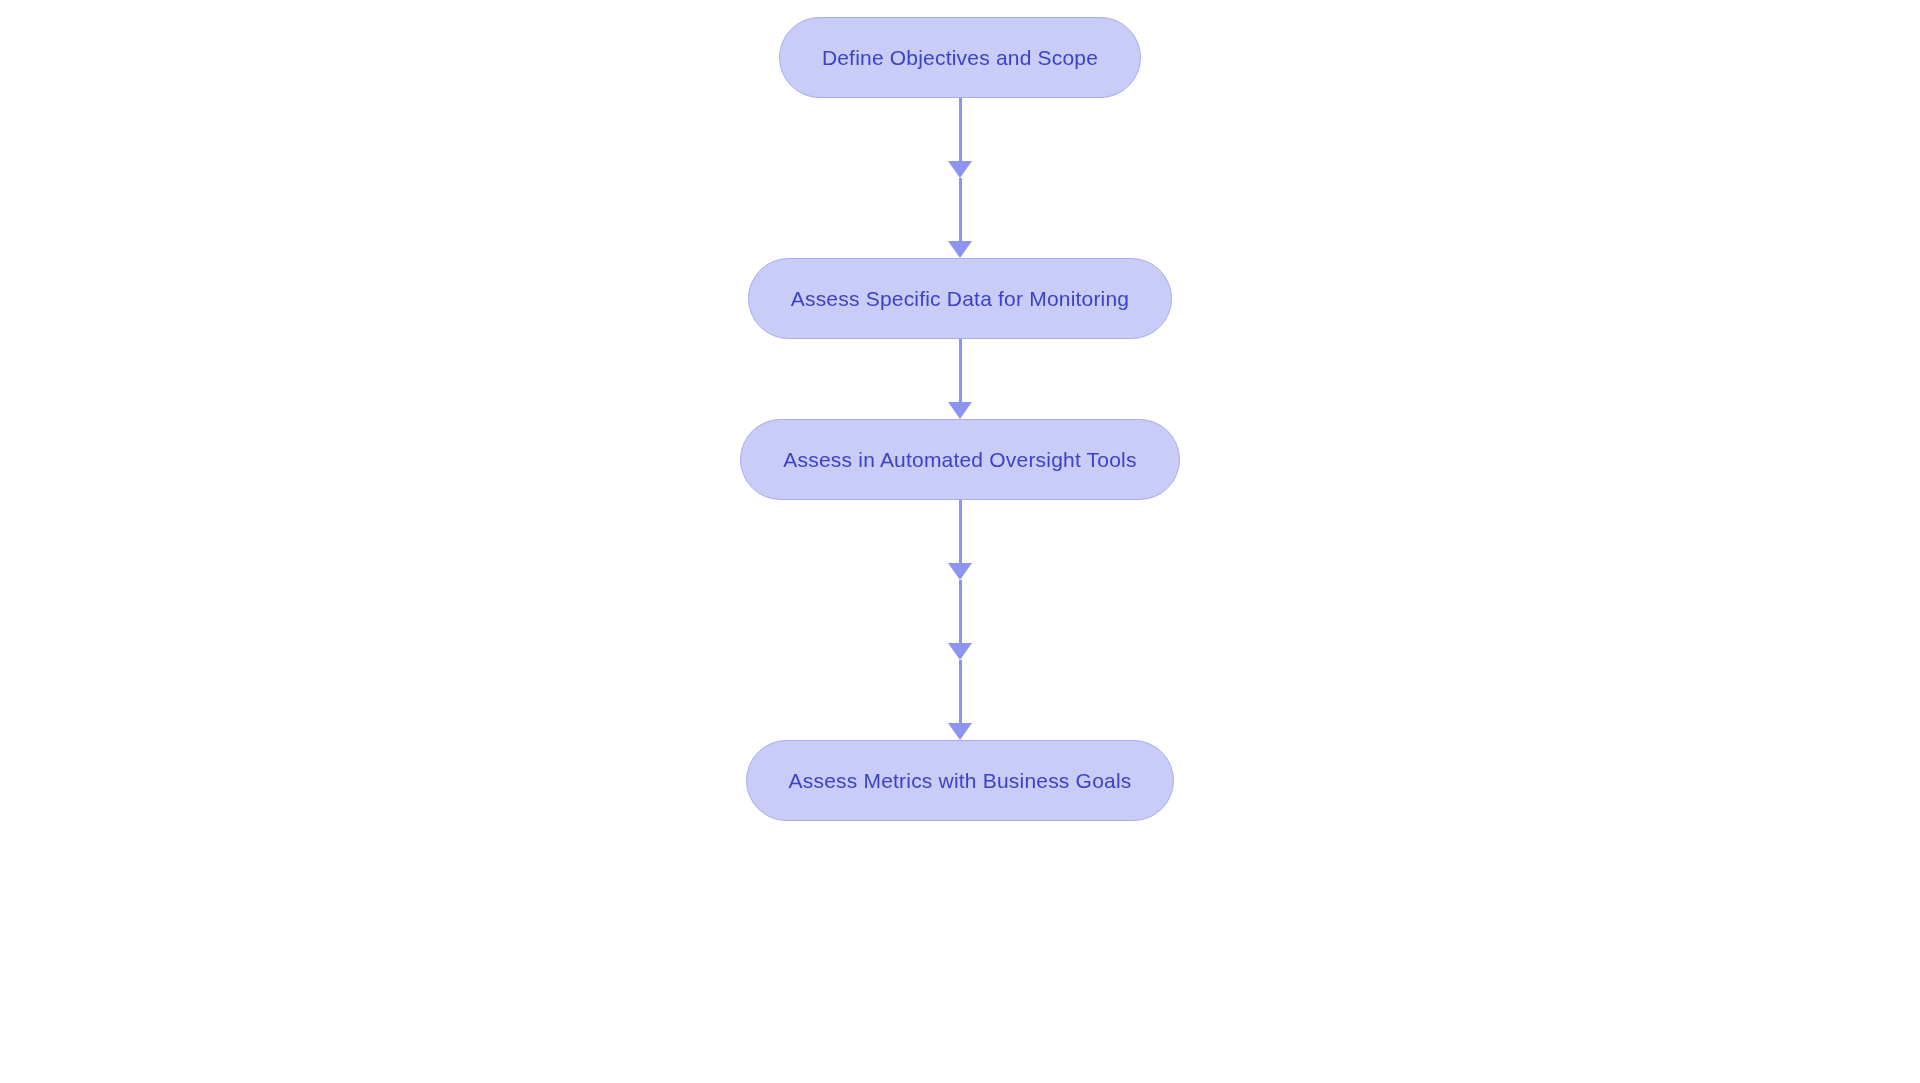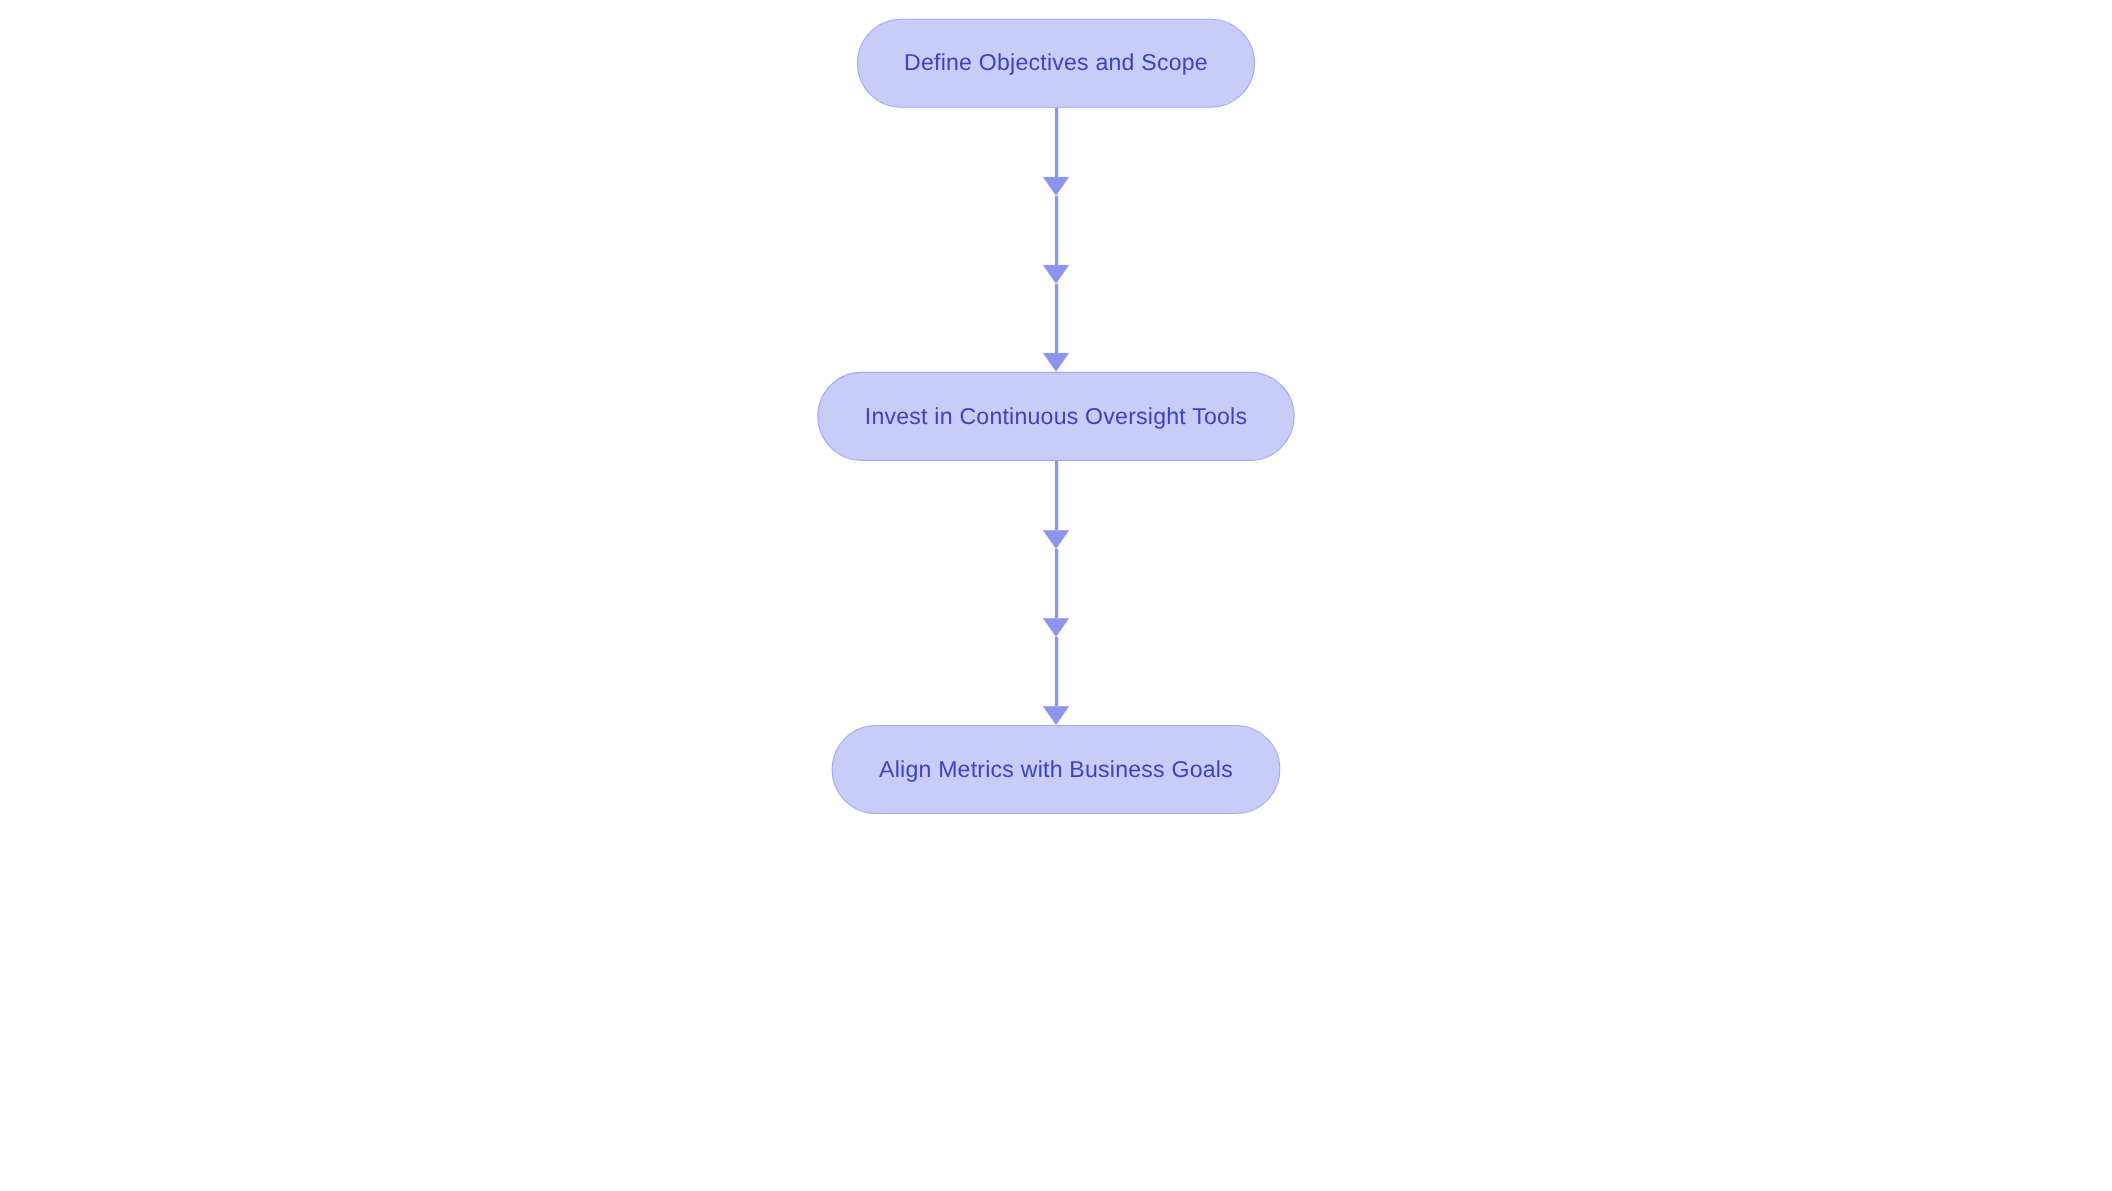--- a/index.html
+++ b/index.html
@@ -77,44 +77,47 @@
     <div class="shaft"></div>
     <div class="head"></div>
   </div>
 
 
   <div class="flow-arrow">
     <div class="shaft"></div>
     <div class="head"></div>
   </div>
 
+  <div class="flow-node">
+    <span class="label">Assess Specific Data for Monitoring</span>
+  </div>
 
   <div class="flow-arrow">
     <div class="shaft"></div>
     <div class="head"></div>
   </div>
 
   <div class="flow-node">
-    <span class="label">Invest in Continuous Oversight Tools</span>
+    <span class="label">Assess in Automated Oversight Tools</span>
   </div>
 
   <div class="flow-arrow">
     <div class="shaft"></div>
     <div class="head"></div>
   </div>
 
 
   <div class="flow-arrow">
     <div class="shaft"></div>
     <div class="head"></div>
   </div>
 
 
   <div class="flow-arrow">
     <div class="shaft"></div>
     <div class="head"></div>
   </div>
 
   <div class="flow-node">
-    <span class="label">Align Metrics with Business Goals</span>
+    <span class="label">Assess Metrics with Business Goals</span>
   </div>
 
 </div>
 
 </body></html>

